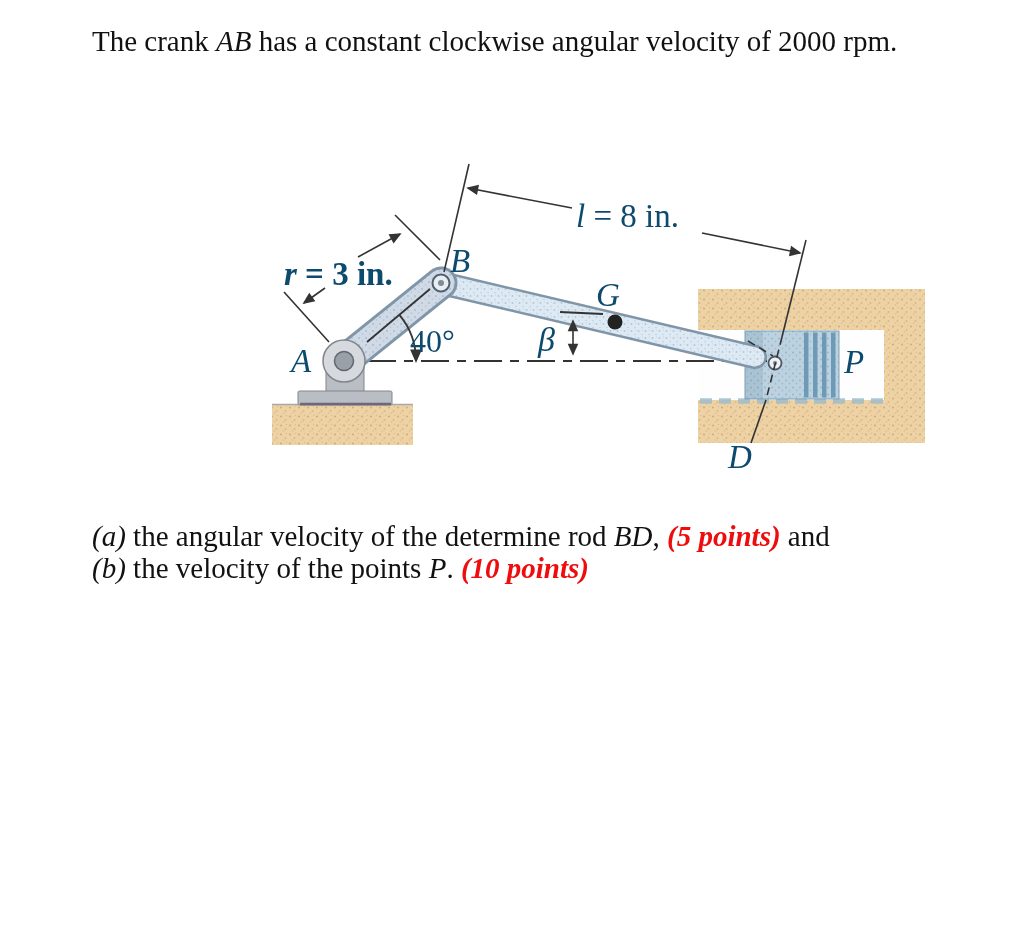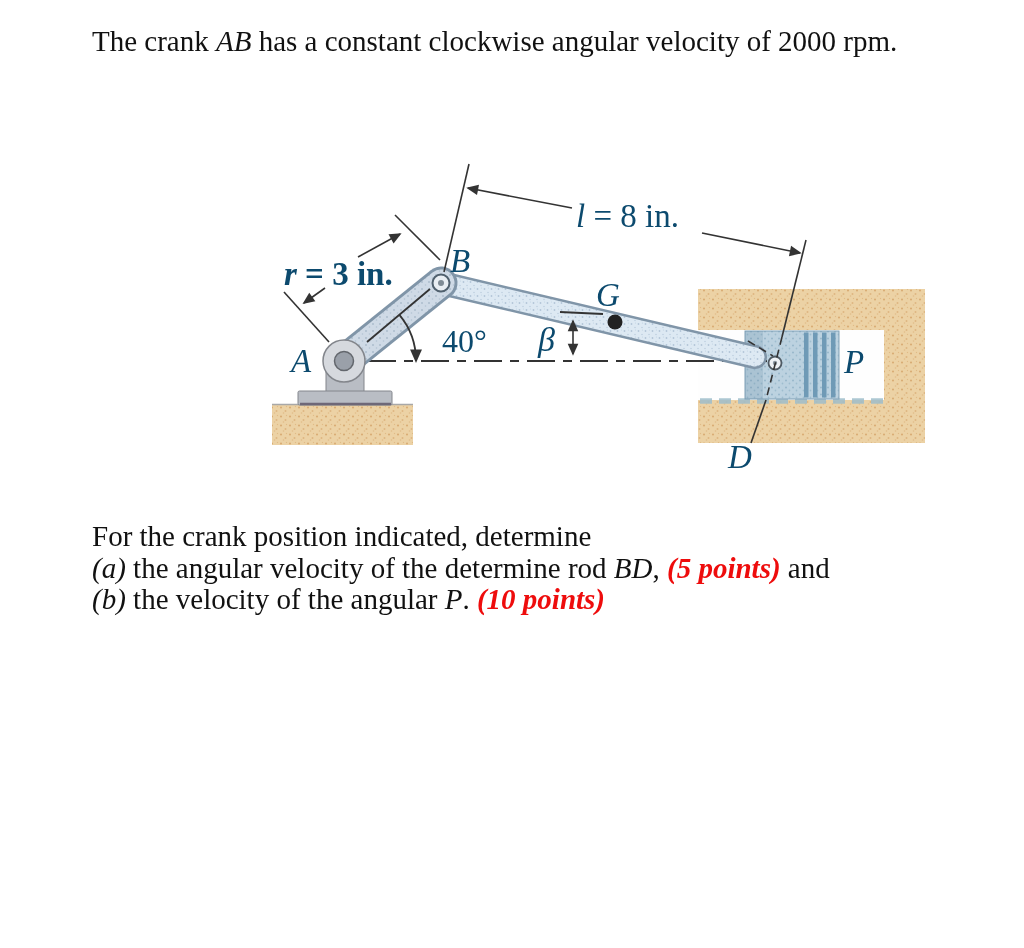--- a/index.html
+++ b/index.html
@@ -135,29 +135,28 @@
   </g>
 
   <g>
     <line x1="560" y1="312" x2="603" y2="314" style="stroke:var(--line)" stroke-width="2"></line>
     <line x1="573" y1="321" x2="573" y2="354" style="stroke:var(--line)" stroke-width="1.6" marker-start="url(#arrow)" marker-end="url(#arrow)"></line>
   </g>
 </svg>
 
 <div class="fig-label" style="left:284px;top:258px;font-weight:bold;"><span class="it">r</span><span> = 3 in.</span></div>
 <div class="fig-label" style="left:576px;top:200px;"><span class="it">l</span><span> = 8 in.</span></div>
-<div class="fig-label" style="left:410px;top:325px;font-size:32px;margin-left:32px;">40°</div>
+<div class="fig-label" style="left:410px;top:325px;font-size:32px;">40°</div>
 <div class="fig-label it" style="left:538px;top:323px;font-size:34px;">β</div>
 <div class="fig-label it" style="left:291px;top:345px;">A</div>
 <div class="fig-label it" style="left:450px;top:245px;">B</div>
 <div class="fig-label it" style="left:596px;top:279px;">G</div>
 <div class="fig-label it" style="left:844px;top:346px;">P</div>
 <div class="fig-label it" style="left:728px;top:441px;">D</div>
 
 <div class="abs" style="left:92px;top:521px;">
-  <div class="doc-text">For the crank position indicated, determine</div>
   <div class="doc-text">
     <span class="it">(a)</span><span> the angular velocity of the determine rod </span><span class="it">BD</span><span>, </span><span class="red">(5 points)</span><span> and</span>
   </div>
   <div class="doc-text">
-    <span class="it">(b)</span><span> the velocity of the angular </span><span class="it">P</span><span>. </span><span class="red">(10 points)</span>
+    <span class="it">(b)</span><span> the velocity of the points </span><span class="it">P</span><span>. </span><span class="red">(10 points)</span>
   </div>
 </div>
 
 </body></html>

